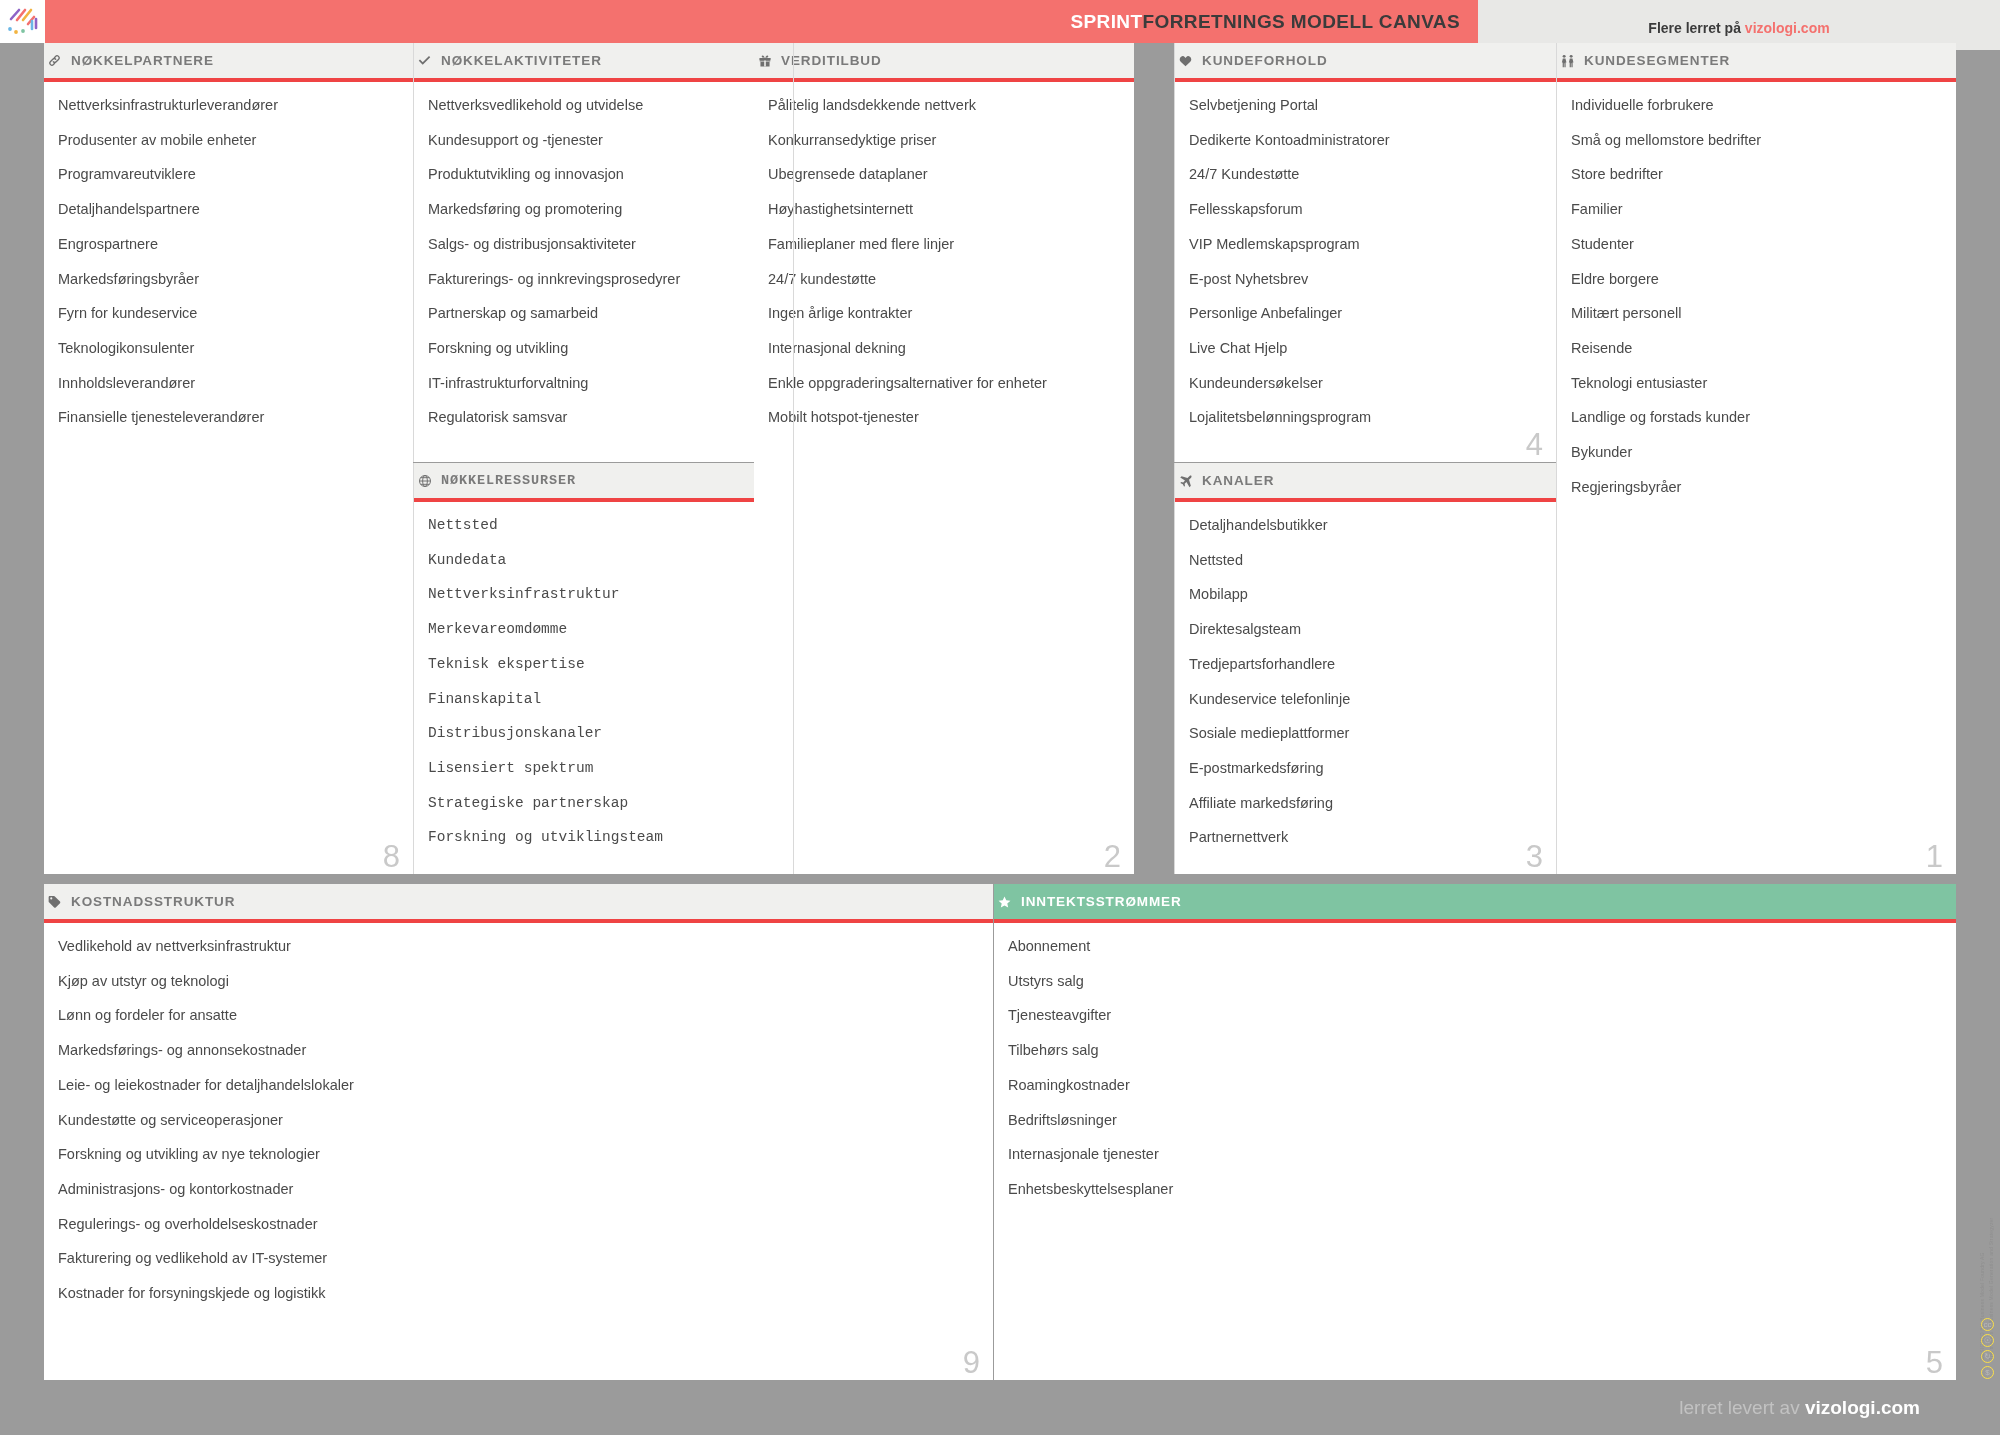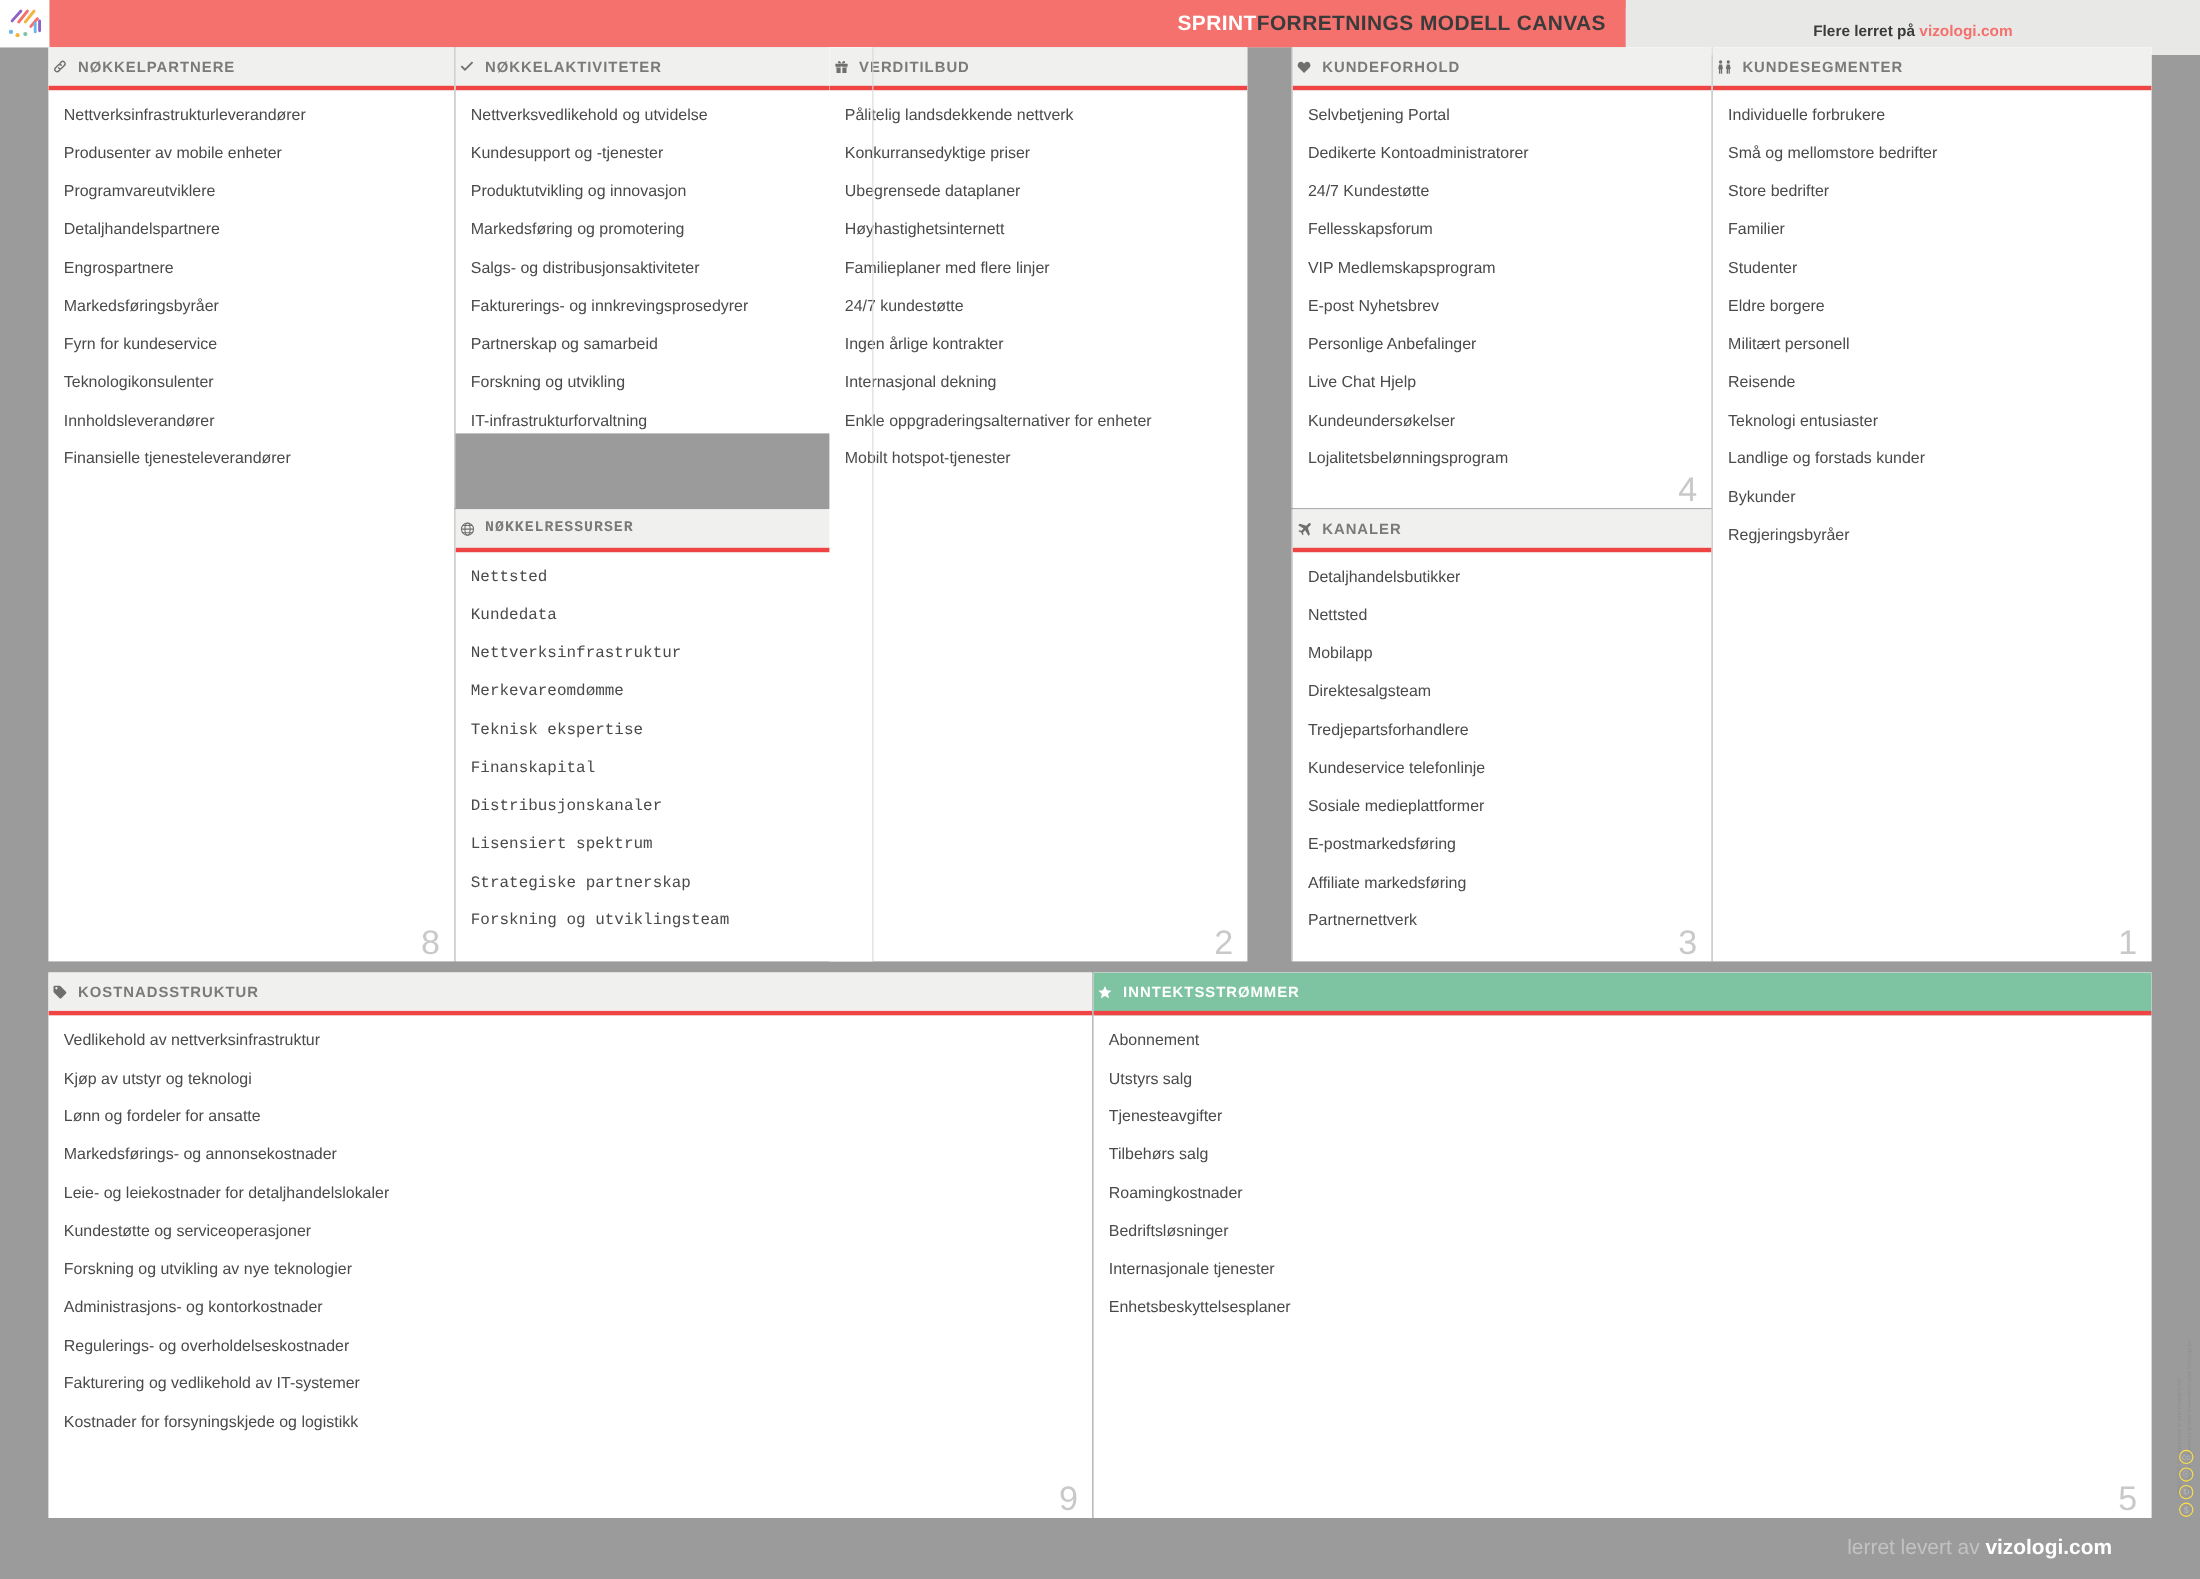--- a/index.html
+++ b/index.html
@@ -193,21 +193,21 @@
         <div class="item">Engrospartnere</div>
         <div class="item">Markedsføringsbyråer</div>
         <div class="item">Fyrn for kundeservice</div>
         <div class="item">Teknologikonsulenter</div>
         <div class="item">Innholdsleverandører</div>
         <div class="item">Finansielle tjenesteleverandører</div>
       </div>
       <div class="cell-num">8</div>
     </div>
 
-    <div class="cell" style="left:370px; top:0px; width:379px; height:351px;">
+    <div class="cell" style="left:370px; top:0px; width:379px; height:419px;">
       <div class="cell-head">
         <span class="hd-icon">
           <svg width="15" height="15" viewBox="0 0 16 16" fill="currentColor">
             <path d="M6.1 12.4 1.9 8.2l1.3-1.3 2.9 2.9 6.7-6.7 1.3 1.3z"></path>
           </svg>
         </span>
         <span class="hd-title">NØKKELAKTIVITETER</span>
       </div>
       <div class="cell-body">
         <div class="item">Nettverksvedlikehold og utvidelse</div>

